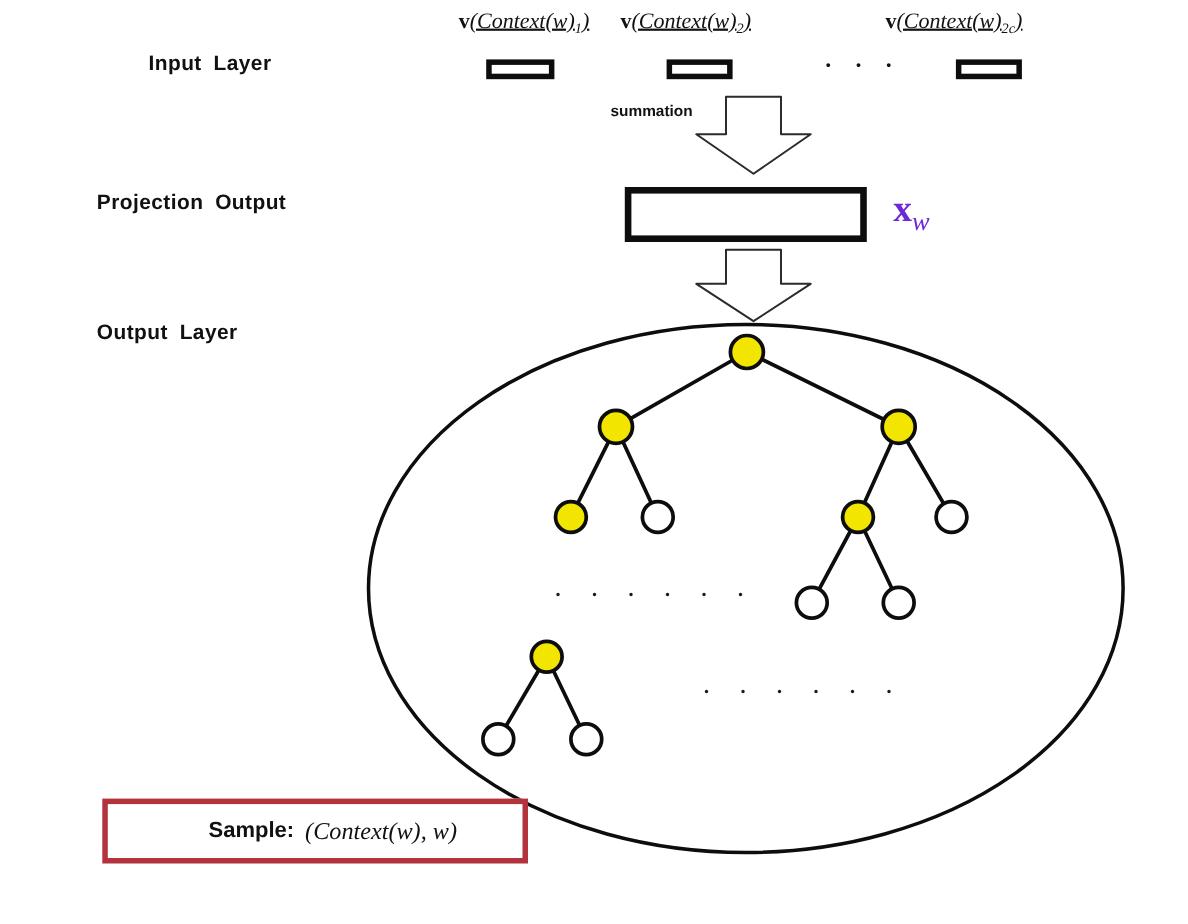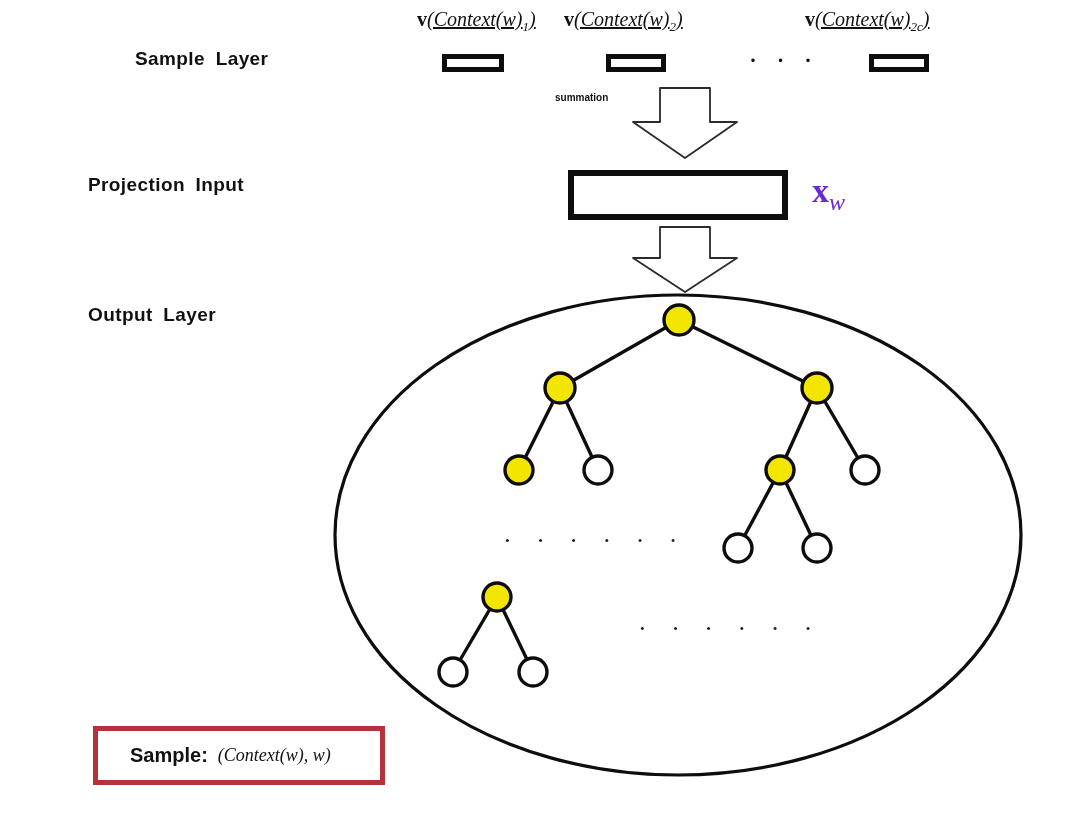--- a/index.html
+++ b/index.html
@@ -56,21 +56,21 @@
   .mathlabel .sub {
     font-size: 13px;
     font-style: italic;
     vertical-align: sub;
   }
 
   
   .summation-label {
     font-family: "Liberation Sans", sans-serif;
     font-weight: bold;
-    font-size: 10px;
+    font-size: 14px;
     color: #111111;
     white-space: nowrap;
   }
 
   
   .xw-label {
     font-family: "Liberation Serif", serif;
     font-size: 34px;
     color: #6d28d9;
     white-space: nowrap;
@@ -119,21 +119,21 @@
     font-family: "Liberation Sans", sans-serif;
     font-weight: bold;
     font-size: 20px;
     color: #111111;
     margin-right: 10px;
     white-space: nowrap;
   }
   .sample-expr {
     font-family: "Liberation Serif", serif;
     font-style: italic;
-    font-size: 18px;
+    font-size: 22px;
     color: #111111;
     white-space: nowrap;
   }
 
   
   .dots-group {
     font-family: "Liberation Serif", serif;
     font-size: 26px;
     letter-spacing: 9px;
     color: #1a1a1a;
@@ -174,25 +174,25 @@
     <circle cx="780" cy="470" r="14" fill="#f2e500"></circle>
     <circle cx="865" cy="470" r="14" fill="#ffffff"></circle>
     <circle cx="738" cy="548" r="14" fill="#ffffff"></circle>
     <circle cx="817" cy="548" r="14" fill="#ffffff"></circle>
     <circle cx="497" cy="597" r="14" fill="#f2e500"></circle>
     <circle cx="453" cy="672" r="14" fill="#ffffff"></circle>
     <circle cx="533" cy="672" r="14" fill="#ffffff"></circle>
   </g>
 </svg>
 
-<div class="abs layer-label" style="left:135px; top:48px;">Sample  Layer</div>
-
-<div class="abs layer-label" style="left:88px; top:174px;">Projection  Input</div>
-
-<div class="abs layer-label" style="left:88px; top:304px;text-align:center;">Output  Layer</div>
+<div class="abs layer-label" style="left:135px; top:48px;">Input  Layer</div>
+
+<div class="abs layer-label" style="left:88px; top:174px;">Projection  Output</div>
+
+<div class="abs layer-label" style="left:88px; top:292px;text-align:center;">Output  Layer</div>
 
 <div class="abs mathlabel" style="left:417px; top:8px;">
   <span class="bf">v</span><span class="it">(Context(w)</span><span class="sub">1</span><span class="it">)</span>
 </div>
 
 <div class="abs mathlabel" style="left:564px; top:8px;">
   <span class="bf">v</span><span class="it">(Context(w)</span><span class="sub">2</span><span class="it">)</span>
 </div>
 
 <div class="abs mathlabel" style="left:805px; top:8px;">
@@ -209,16 +209,16 @@
 
 <div class="abs proj-box" style="left:568px; top:170px; width:220px; height:50px;"></div>
 
 <div class="abs xw-label" style="left:812px; top:172px;">
   <span class="bf">x</span><span class="sub">w</span>
 </div>
 
 <div class="abs dots-group" style="left:503px; top:528px;">· · · · · ·</div>
 <div class="abs dots-group" style="left:638px; top:616px;">· · · · · ·</div>
 
-<div class="abs sample-box" style="left:93px; top:726px; width:292px; height:59px;">
+<div class="abs sample-box" style="left:93px; top:726px; width:387px; height:59px;justify-content:center;">
   <span class="sample-title">Sample:</span>
   <span class="sample-expr">(Context(w), w)</span>
 </div>
 
 </body></html>

